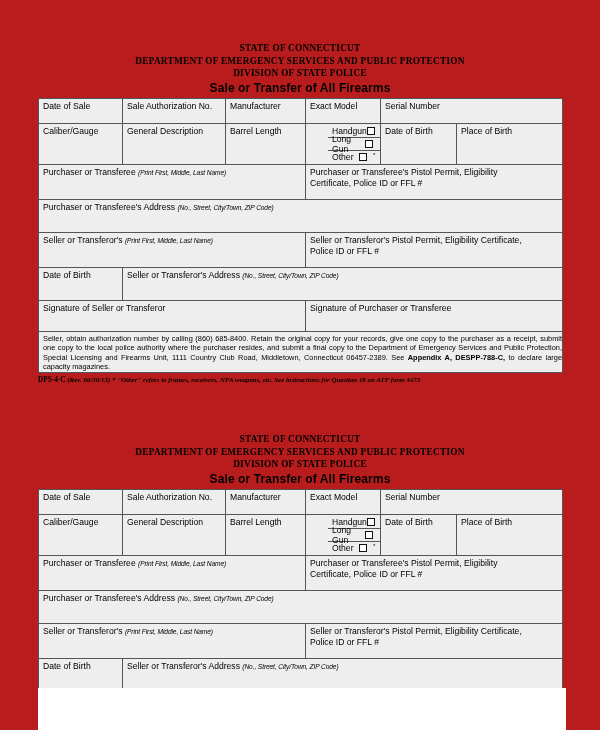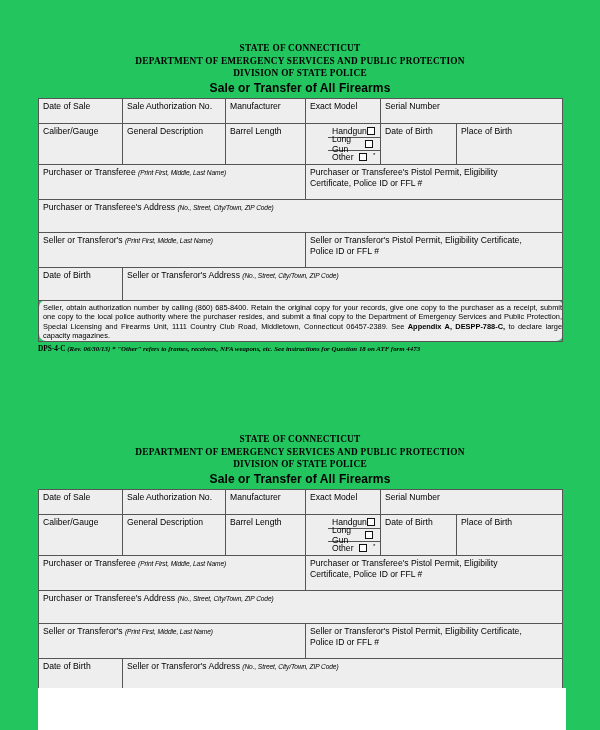--- a/index.html
+++ b/index.html
@@ -12,21 +12,21 @@
     background: #ffffff;
     font-family: "Liberation Sans", sans-serif;
     color: #000000;
     overflow: hidden;
   }
 
   .page {
     position: relative;
     width: 600px;
     height: 730px;
-    background: #22c55e;
+    background: #b91c1c;
   }
 
   .form-copy {
     position: absolute;
     left: 38px;
     width: 524px;
   }
   .form-copy.first { top: 42px; }
   .form-copy.second { top: 433px; }
 
@@ -117,21 +117,20 @@
     margin-top: 1px;
     width: 4px;
   }
   .chk-spacer { width: 4px; }
 
   
   td.instr {
     padding: 3px 5px 3px 6px;
     background: #ffffff;
     height: auto;
-    border-radius: 7px;
   }
   .instr-text {
     font-size: 7.4px;
     line-height: 9.6px;
     text-align: justify;
   }
   .instr-text b { font-weight: bold; }
 
   
   .footnote {
@@ -269,20 +268,28 @@
 
       <tr>
         <td class="white" style="height:30px">
           <span class="lbl">Date of Birth</span>
         </td>
         <td colspan="5" class="white">
           <span class="lbl"><span>Seller or Transferor's Address</span> <span class="it">(No., Street, City/Town, ZIP Code)</span></span>
         </td>
       </tr>
 
+      <tr>
+        <td colspan="3" style="height:28px">
+          <span class="lbl">Signature of Seller or Transferor</span>
+        </td>
+        <td colspan="3">
+          <span class="lbl">Signature of Purchaser or Transferee</span>
+        </td>
+      </tr>
 
       <tr>
         <td colspan="6" class="instr">
           <div class="instr-text"><span>Seller, obtain authorization number by calling (860) 685-8400. Retain the original copy for your records, give one copy to the purchaser as a receipt, submit one copy to the local police authority where the purchaser resides, and submit a final copy to the Department of Emergency Services and Public Protection, Special Licensing and Firearms Unit, 1111 Country Club Road, Middletown, Connecticut 06457-2389.  See </span><b>Appendix A, DESPP-788-C,</b><span> to declare large capacity magazines.</span></div>
         </td>
       </tr>
     </tbody>
       </table>
 
     <div class="footnote"><span class="fn-id">DPS-4-C</span> <span class="fn-body">(Rev. 06/30/13) * "Other" refers to frames, receivers, NFA weapons, etc. See instructions for Question 18 on ATF form 4473</span></div>

